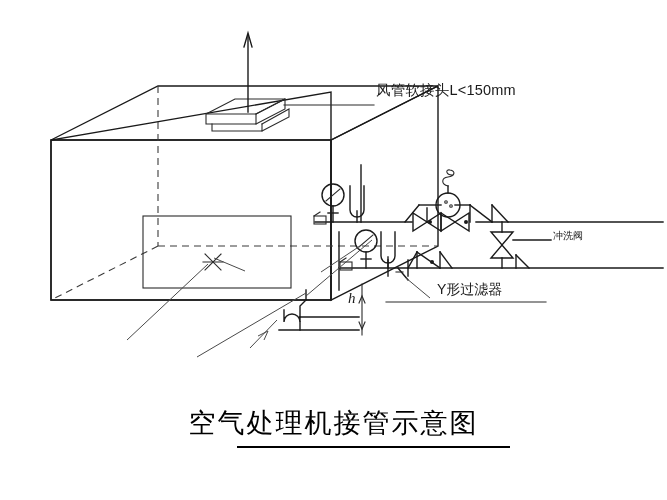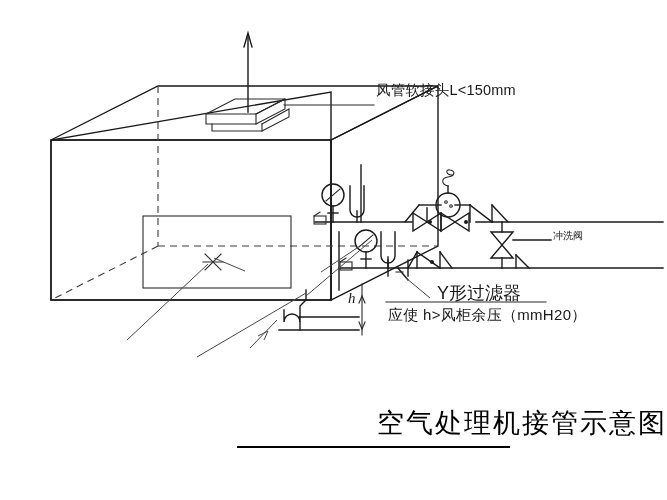--- a/index.html
+++ b/index.html
@@ -39,41 +39,41 @@
     letter-spacing: 0.2px;
   }
   #label-flush-valve {
     left: 553px;
     top: 229px;
     font-size: 10px;
   }
   #label-y-strainer {
     left: 437px;
     top: 281px;
-    font-size: 18px;
+    font-size: 14px;
   }
   #label-head-note {
     left: 388px;
     top: 306px;
     font-size: 15px;
     letter-spacing: 0.3px;
   }
   #label-h-dim {
     left: 348px;
     top: 290px;
     font-size: 15px;
     font-style: italic;
     font-family: "Liberation Serif", "DejaVu Serif", serif;
   }
   #diagram-title {
     position: absolute;
     left: 0;
     top: 405px;
     width: 667px;
-    text-align: right;
+    text-align: center;
     font-size: 27px;
     color: #000000;
     letter-spacing: 2px;
     font-family: "Liberation Serif", "DejaVu Serif", serif;
   }
   #title-underline {
     position: absolute;
     left: 237px;
     top: 446px;
     width: 273px;
@@ -281,21 +281,20 @@
     <line class="ln-t" x1="386" y1="302" x2="546" y2="302"></line>
 
   </svg>
 
   <div class="lbl" id="label-flex-duct">风管软接头L&lt;150mm</div>
 
   <div class="lbl" id="label-flush-valve">冲洗阀</div>
 
   <div class="lbl" id="label-y-strainer">Y形过滤器</div>
 
-  <div class="lbl" id="label-head-note">应使 h&gt;风柜余压（mmH20）</div>
 
   <div class="lbl" id="label-h-dim">h</div>
 
   <div id="diagram-title">空气处理机接管示意图</div>
 
   <div id="title-underline"></div>
 
 </div>
 
 </body></html>

